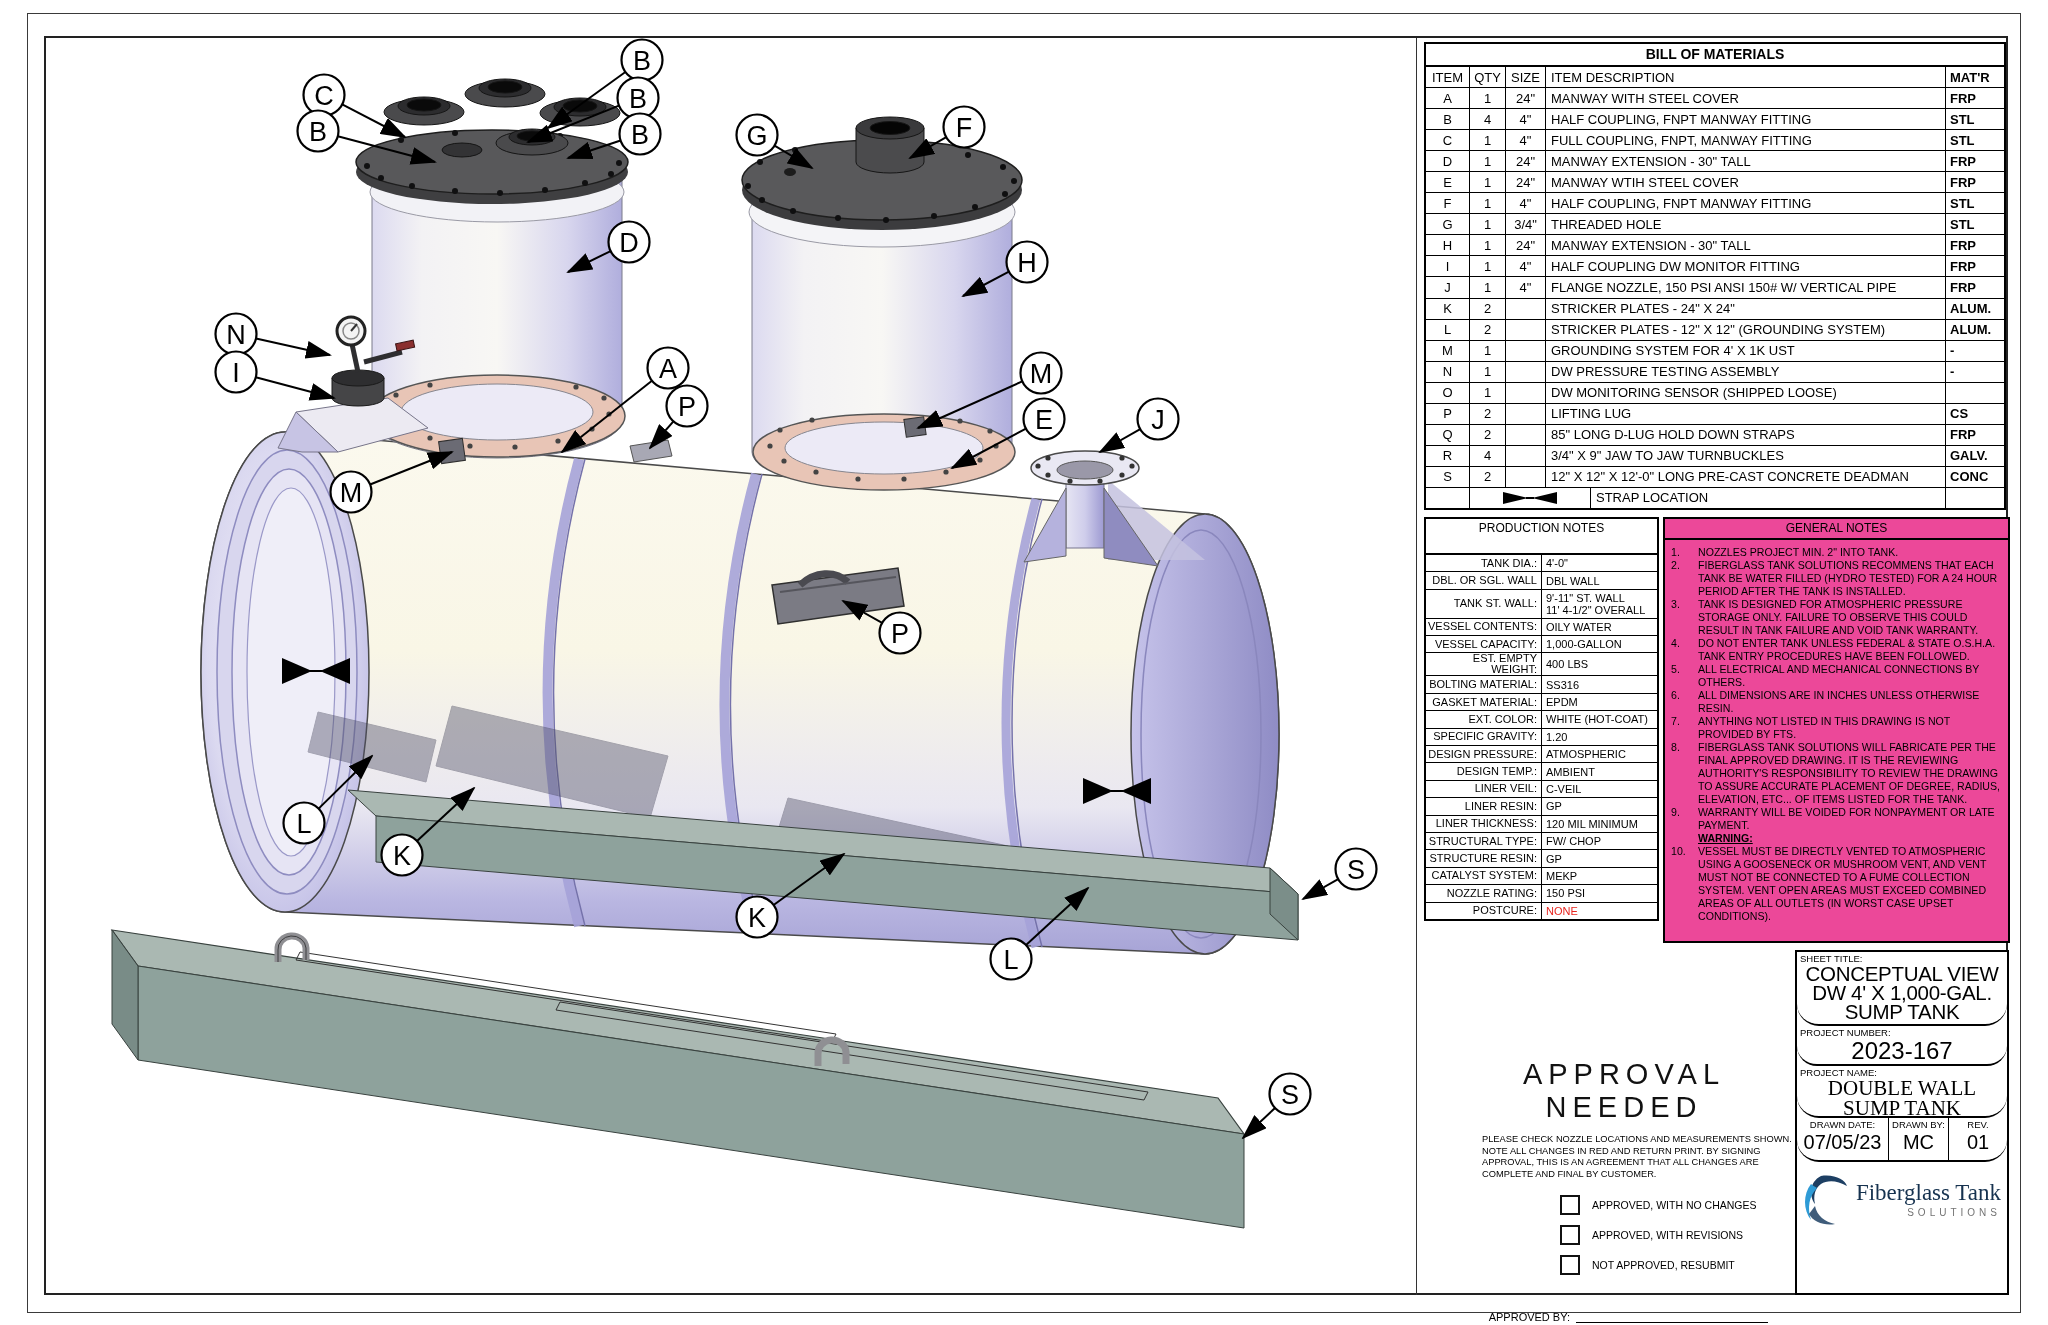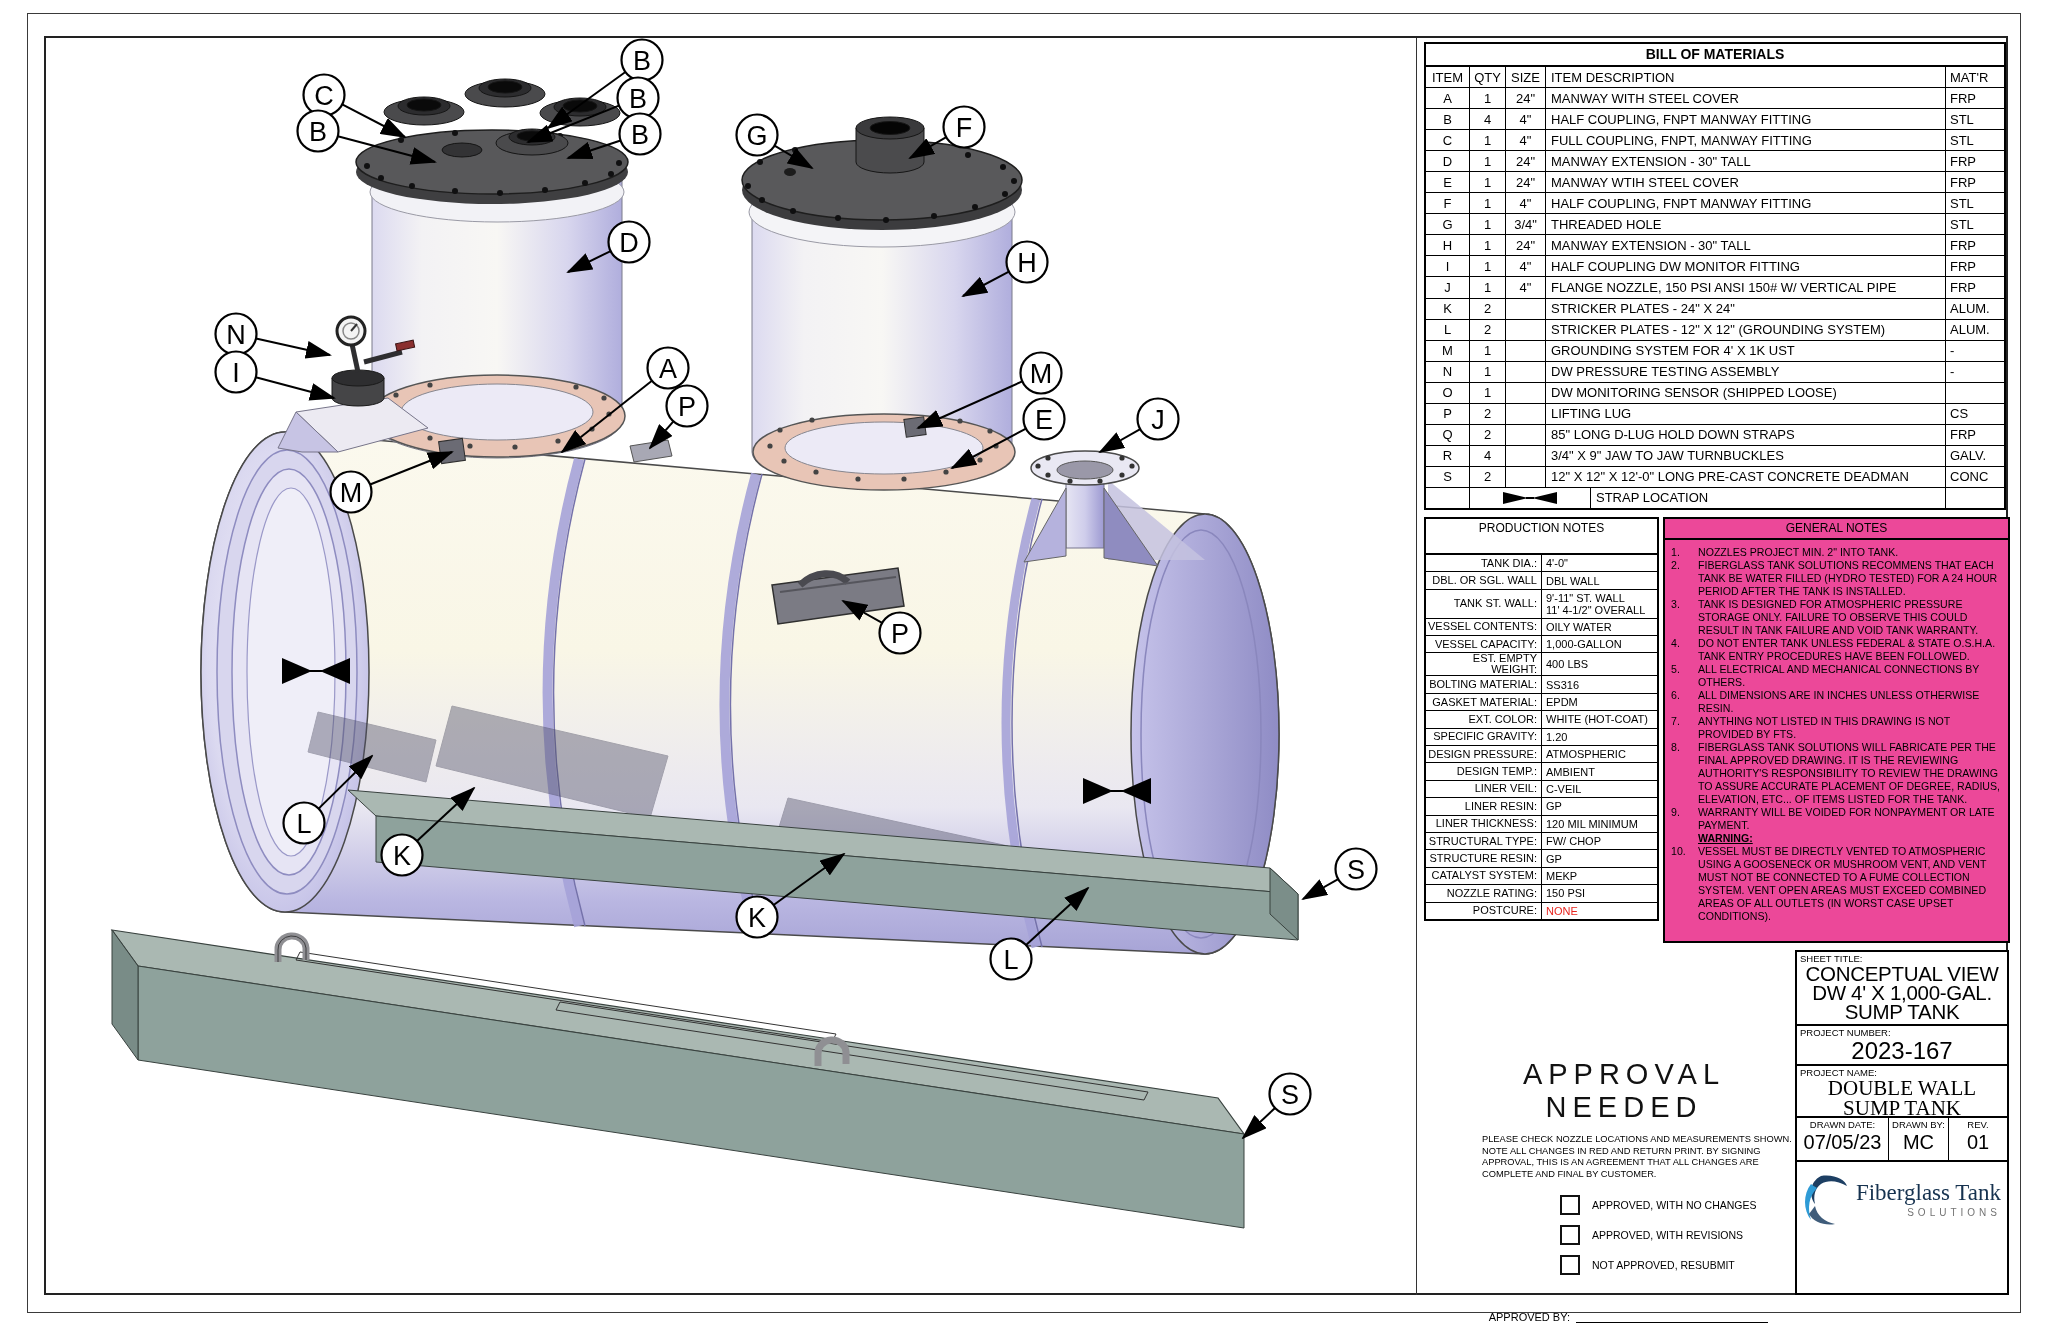--- a/index.html
+++ b/index.html
@@ -15,21 +15,21 @@
   
   .bom { position:absolute; left:1424px; top:42px; width:582px; height:468px; border:2px solid #000; display:flex; flex-direction:column; font-size:13px; background:#fff; }
   .bom-title { height:23px; line-height:21px; border-bottom:2px solid #000; text-align:center; font-weight:bold; font-size:14px; }
   .bom-head, .bom-row { display:flex; flex:1; border-bottom:1px solid #000; align-items:stretch; }
   .bom-row:last-child { border-bottom:none; }
   .bom .cell { display:flex; align-items:center; justify-content:center; border-right:1px solid #000; overflow:hidden; white-space:nowrap; }
   .bom .c-item { width:44px; }
   .bom .c-qty  { width:36px; }
   .bom .c-size { width:40px; }
   .bom .c-desc { flex:1; justify-content:flex-start; padding-left:5px; }
-  .bom .c-mat  { width:58px; border-right:none; justify-content:flex-start; padding-left:4px; }
+  .bom .c-mat  { width:58px; border-right:none; justify-content:flex-start; padding-left:4px;font-weight:bold; }
   .bom .c-merge { width:121px; }
 
   
   .prod { position:absolute; left:1424px; top:517px; width:235px; height:404px; border:2px solid #000; display:flex; flex-direction:column; font-size:11px; background:#fff; }
   .prod-title { height:36px; line-height:19px; text-align:center; border-bottom:2px solid #000; font-size:12px; }
   .prod-row { display:flex; flex:1; border-bottom:1px solid #000; }
   .prod-row:last-child { border-bottom:none; }
   .prod-row.tall { flex:1.7; }
   .prod-label { width:116px; border-right:1px solid #000; display:flex; align-items:center; justify-content:flex-end; padding-right:4px; text-align:right; line-height:11px; }
   .prod-value { flex:1; display:flex; align-items:center; padding-left:4px; white-space:pre-line; line-height:12px; }
@@ -39,21 +39,21 @@
   .gen { position:absolute; left:1663px; top:517px; width:347px; height:426px; border:2px solid #000; background:#ec4899; }
   .gen-title { height:21px; line-height:19px; text-align:center; border-bottom:2px solid #000; font-size:12px; }
   .gen-body { padding:6px 5px 2px 6px; font-size:10.6px; line-height:13px; }
   .note { display:flex; }
   .note-num { width:27px; flex-shrink:0; }
   .note-text { flex:1; }
   .note-warning { margin-left:27px; font-weight:bold; text-decoration:underline; }
 
   
   .tblock { position:absolute; left:1795px; top:950px; width:214px; height:345px; border:2px solid #000; background:#fff; display:flex; flex-direction:column; }
-  .tb-sec { border-bottom:2px solid #000; position:relative; }
+  .tb-sec { border-bottom:2px solid #000; position:relative;border-radius:22px; }
   .tb-sec:last-child { border-bottom:none; }
   .tb-label { font-size:9.5px; padding:1px 0 0 3px; }
   .tb-sheet-title { height:74px; }
   .tb-sheet-title .big { font-size:20.5px; line-height:19px; text-align:center; white-space:pre-line; letter-spacing:-.3px; }
   .tb-number { height:40px; }
   .tb-number .big { font-size:24px; text-align:center; line-height:26px; }
   .tb-name { height:52px; }
   .tb-name .big { font-family:"Liberation Serif", serif; font-size:21px; line-height:20px; text-align:center; white-space:pre-line; }
   .tb-drawn { height:44px; display:flex; }
   .tb-cell { border-right:1px solid #000; display:flex; flex-direction:column; }

